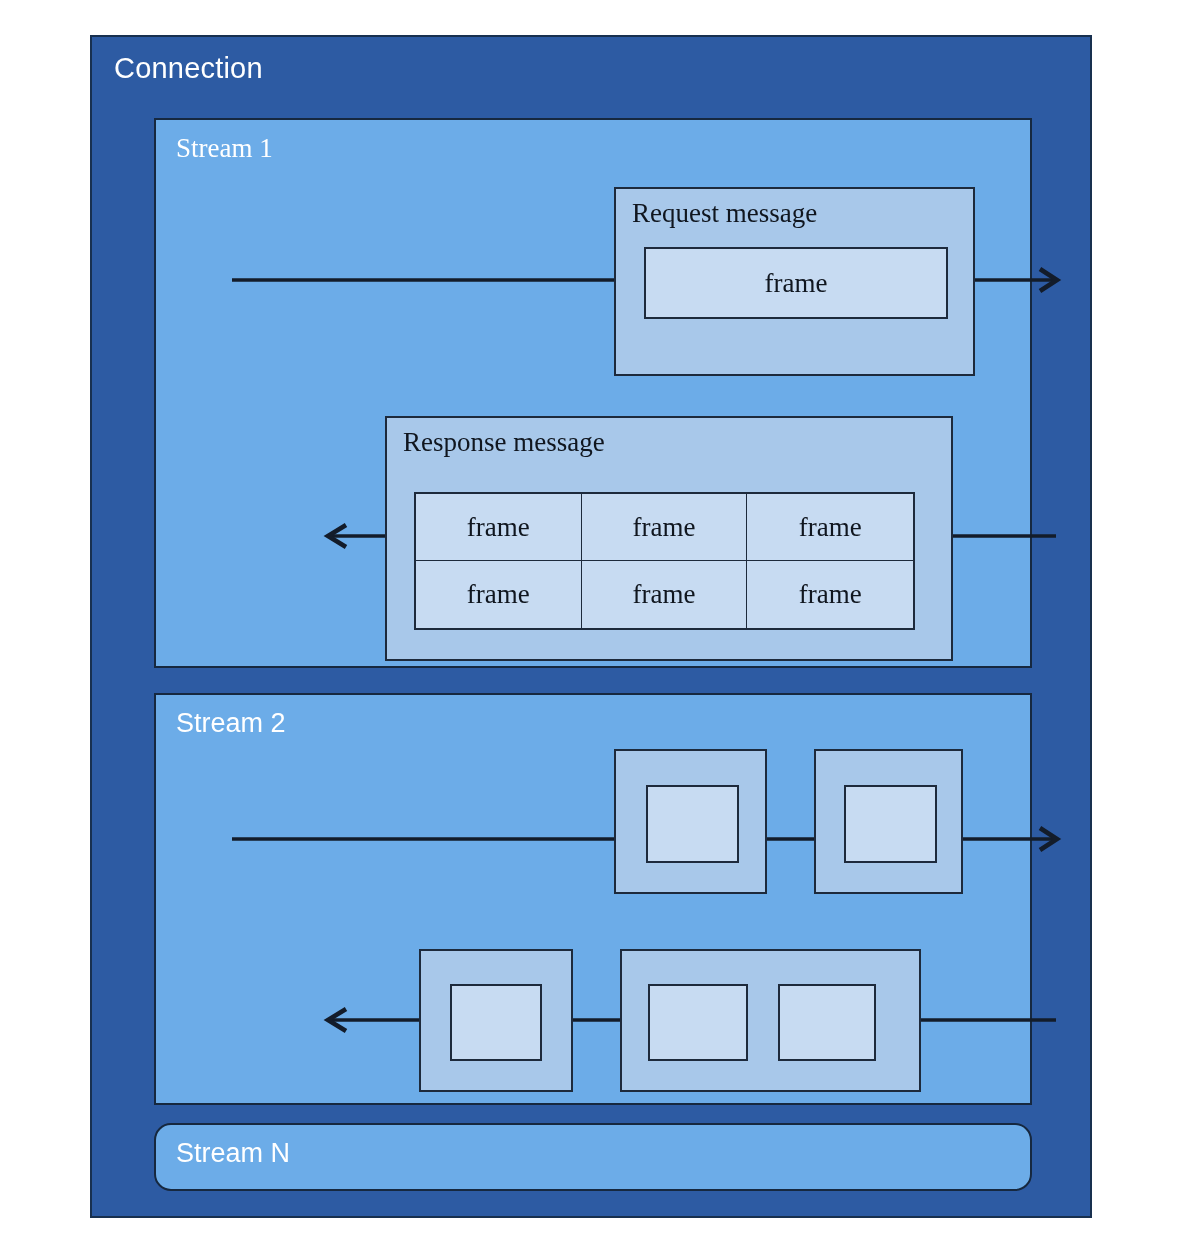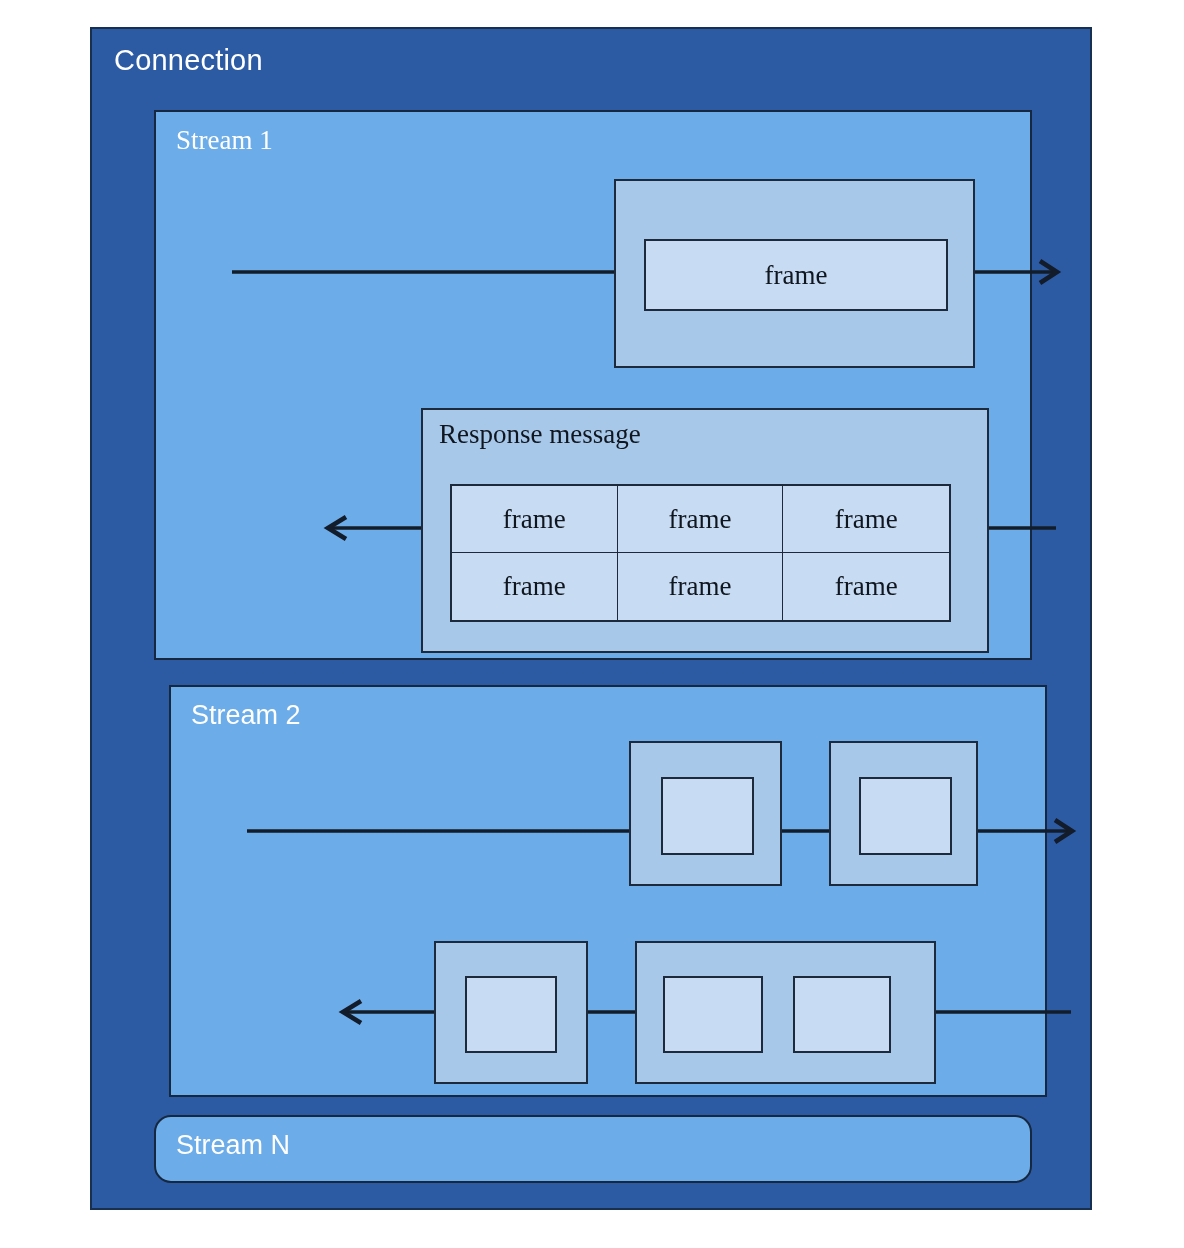--- a/index.html
+++ b/index.html
@@ -11,21 +11,21 @@
     width: 1184px;
     height: 1248px;
     position: relative;
     overflow: hidden;
     font-family: "Liberation Sans", sans-serif;
   }
 
   
   #canvas {
     position: absolute;
-    left: 0; top: 0;
+    left: 0; top: 8px;
     width: 1184px; height: 892px;
   }
 
   .connection-box {
     position: absolute;
     left: 90px;
     top: 27px;
     width: 1002px;
     height: 1183px;
     background: #2d5ba3;
@@ -45,21 +45,21 @@
   }
 
   
   .stream-box {
     position: absolute;
     background: #6cace8;
     border: 2px solid #16283f;
     box-sizing: border-box;
   }
   #stream1 { left: 62px;  top: 81px;   width: 878px; height: 550px; font-family: Liberation Serif, serif; }
-  #stream2 { left: 62px;  top: 656px;  width: 878px; height: 412px; margin-left: 15px; }
+  #stream2 { left: 62px;  top: 656px;  width: 878px; height: 412px; }
   #streamN { left: 62px;  top: 1086px; width: 878px; height: 68px; border-radius: 17px; }
 
   .stream-title {
     position: absolute;
     left: 20px;
     top: 12px;
     color: #ffffff;
     font-size: 27px;
     line-height: 32px;
     white-space: nowrap;
@@ -170,24 +170,25 @@
         <line class="flow-line" x1="76" y1="160" x2="458" y2="160"></line>
         <line class="flow-line" x1="819" y1="160" x2="900" y2="160"></line>
         <polyline class="flow-head" points="884,149 901,160 884,171"></polyline>
 
         <line class="flow-line" x1="172" y1="416" x2="285" y2="416"></line>
         <polyline class="flow-head" points="190,405 172,416 190,427"></polyline>
         <line class="flow-line" x1="786" y1="416" x2="900" y2="416"></line>
       </svg>
 
       <div class="message-box" style="left:458px; top:67px; width:361px; height:189px;">
+        <div class="message-title">Request message</div>
         <div class="frame-box" style="left:28px; top:58px; width:304px; height:72px;">frame</div>
       </div>
 
-      <div class="message-box" style="left:229px; top:296px; width:568px; height:245px;margin-left:36px;">
+      <div class="message-box" style="left:229px; top:296px; width:568px; height:245px;">
         <div class="message-title">Response message</div>
         <div class="frame-grid" style="left:27px; top:74px; width:501px; height:138px;
                     grid-template-columns:1fr 1fr 1fr; grid-template-rows:1fr 1fr;">
           <div class="cell">frame</div>
           <div class="cell">frame</div>
           <div class="cell last-col">frame</div>
           <div class="cell last-row">frame</div>
           <div class="cell last-row">frame</div>
           <div class="cell last-row last-col">frame</div>
         </div>

